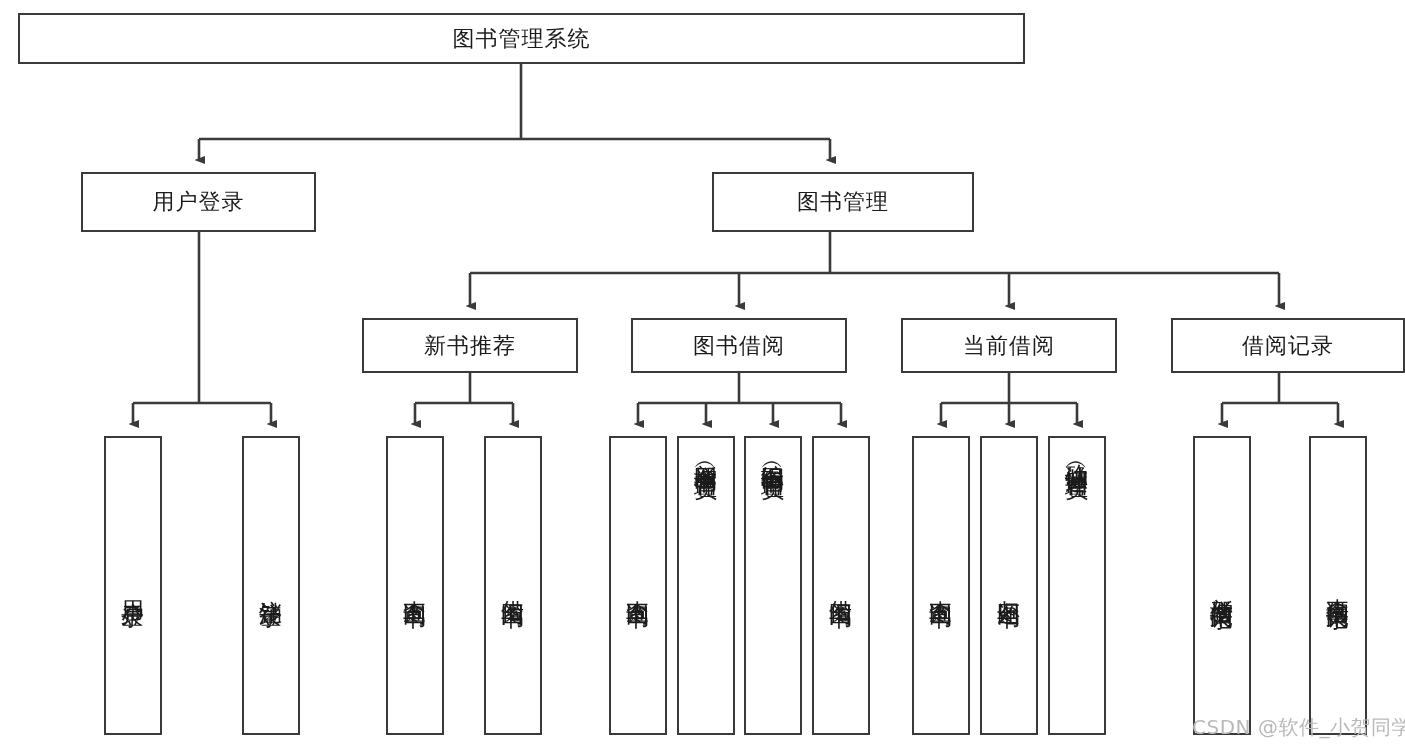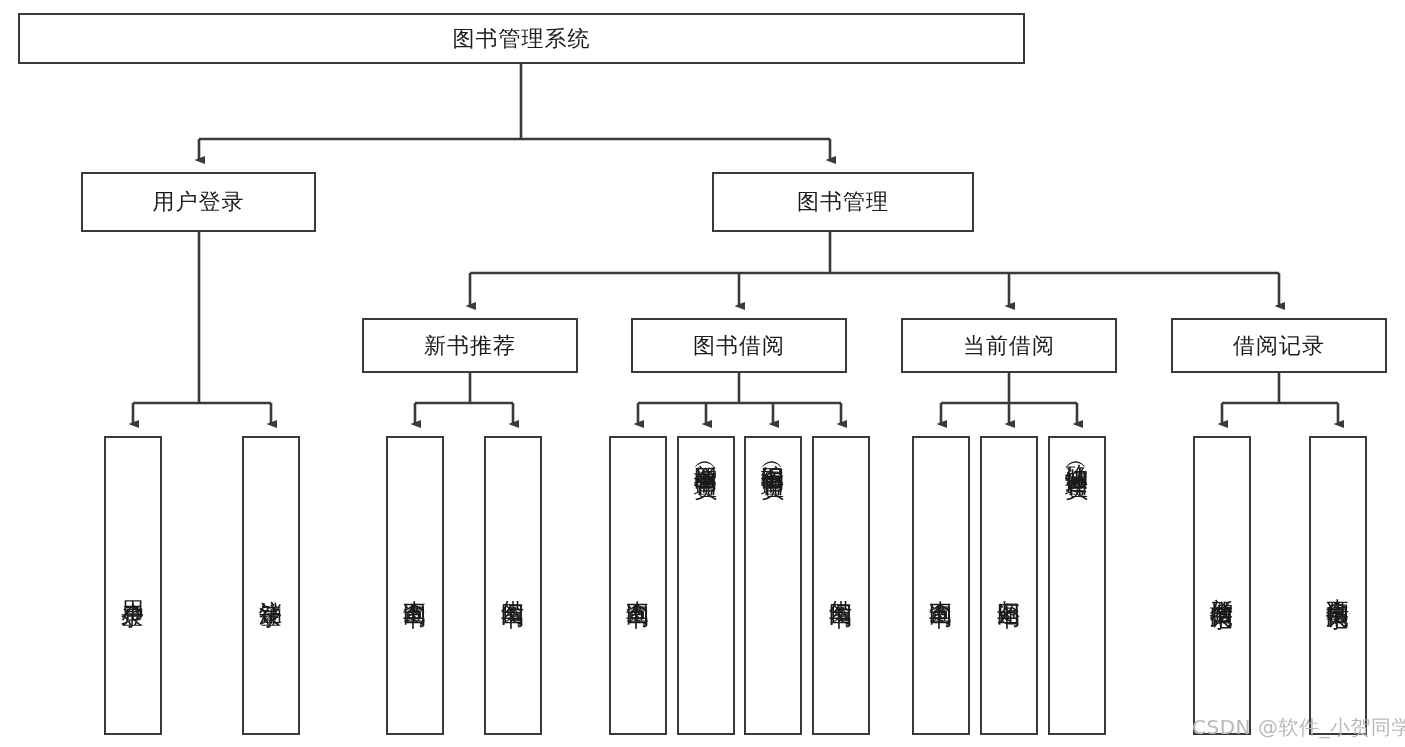--- a/index.html
+++ b/index.html
@@ -140,21 +140,21 @@
 
   <div class="node horiz" style="left:362px; top:318px; width:216px; height:55px;text-align:right;">
     <span class="label">新书推荐</span>
   </div>
   <div class="node horiz" style="left:631px; top:318px; width:216px; height:55px;">
     <span class="label">图书借阅</span>
   </div>
   <div class="node horiz" style="left:901px; top:318px; width:216px; height:55px;">
     <span class="label">当前借阅</span>
   </div>
-  <div class="node horiz" style="left:1171px; top:318px; width:216px; height:55px;">
+  <div class="node horiz" style="left:1171px; top:318px; width:234px; height:55px;">
     <span class="label">借阅记录</span>
   </div>
 
   <div class="node leaf centered" style="left:104px; top:436px; width:58px; height:299px;">
     <span class="label">用户登录</span>
   </div>
   <div class="node leaf centered" style="left:242px; top:436px; width:58px; height:299px;">
     <span class="label">注销登录</span>
   </div>
 

